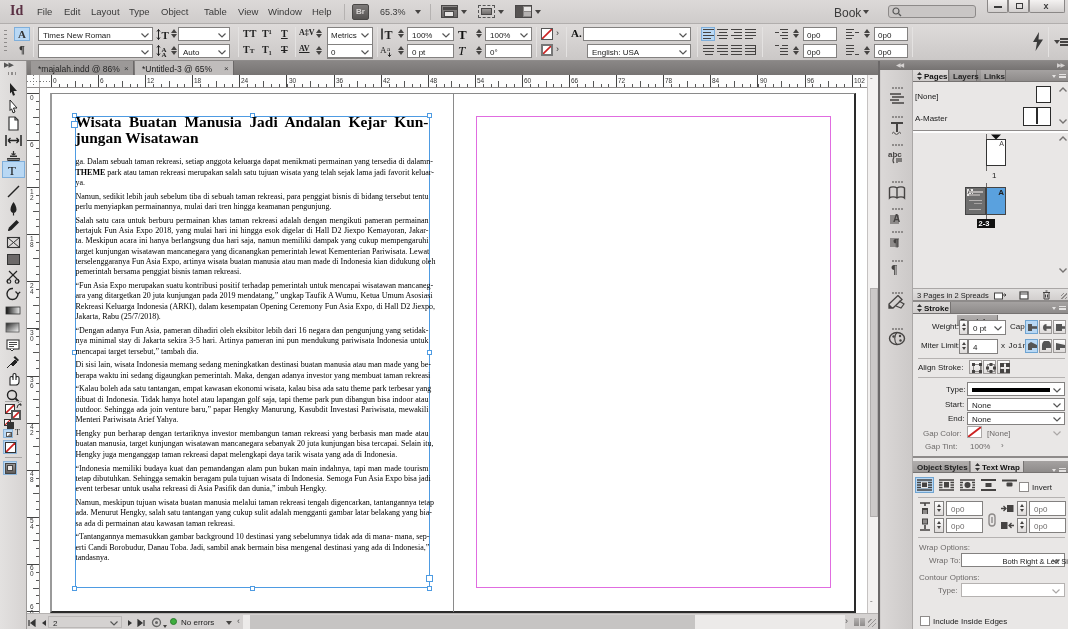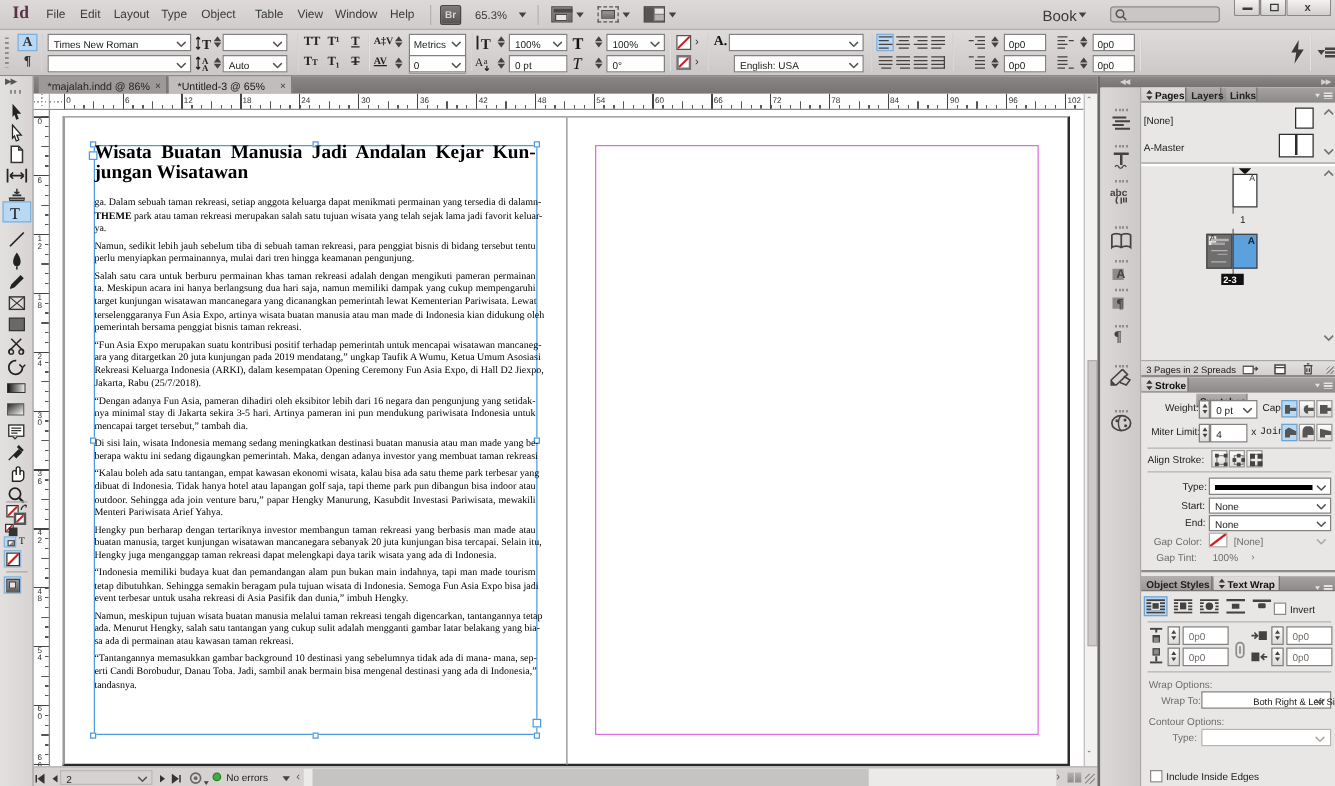--- a/index.html
+++ b/index.html
@@ -558,20 +558,21 @@
         <div class="jl">ga. Dalam sebuah taman rekreasi, setiap anggota keluarga dapat menikmati permainan yang tersedia di dalamn-</div>
         <div class="jl"><b>THEME</b> park atau taman rekreasi merupakan salah satu tujuan wisata yang telah sejak lama jadi favorit keluar-</div>
         <div class="jll">ya.</div>
       </div>
       <div class="par">
         <div class="jl">Namun, sedikit lebih jauh sebelum tiba di sebuah taman rekreasi, para penggiat bisnis di bidang tersebut tentu</div>
         <div class="jll">perlu menyiapkan permainannya, mulai dari tren hingga keamanan pengunjung.</div>
       </div>
       <div class="par">
         <div class="jl">Salah satu cara untuk berburu permainan khas taman rekreasi adalah dengan mengikuti pameran permainan</div>
+        <div class="jl">bertajuk Fun Asia Expo 2018, yang mulai hari ini hingga esok digelar di Hall D2 Jiexpo Kemayoran, Jakar-</div>
         <div class="jl">ta. Meskipun acara ini hanya berlangsung dua hari saja, namun memiliki dampak yang cukup mempengaruhi</div>
         <div class="jl">target kunjungan wisatawan mancanegara yang dicanangkan pemerintah lewat Kementerian Pariwisata. Lewat</div>
         <div class="jl">terselenggaranya Fun Asia Expo, artinya wisata buatan manusia atau man made di Indonesia kian didukung oleh</div>
         <div class="jll">pemerintah bersama penggiat bisnis taman rekreasi.</div>
       </div>
       <div class="par">
         <div class="jl">“Fun Asia Expo merupakan suatu kontribusi positif terhadap pemerintah untuk mencapai wisatawan mancaneg-</div>
         <div class="jl">ara yang ditargetkan 20 juta kunjungan pada 2019 mendatang,” ungkap Taufik A Wumu, Ketua Umum Asosiasi</div>
         <div class="jl">Rekreasi Keluarga Indonesia (ARKI), dalam kesempatan Opening Ceremony Fun Asia Expo, di Hall D2 Jiexpo,</div>
         <div class="jll">Jakarta, Rabu (25/7/2018).</div>

